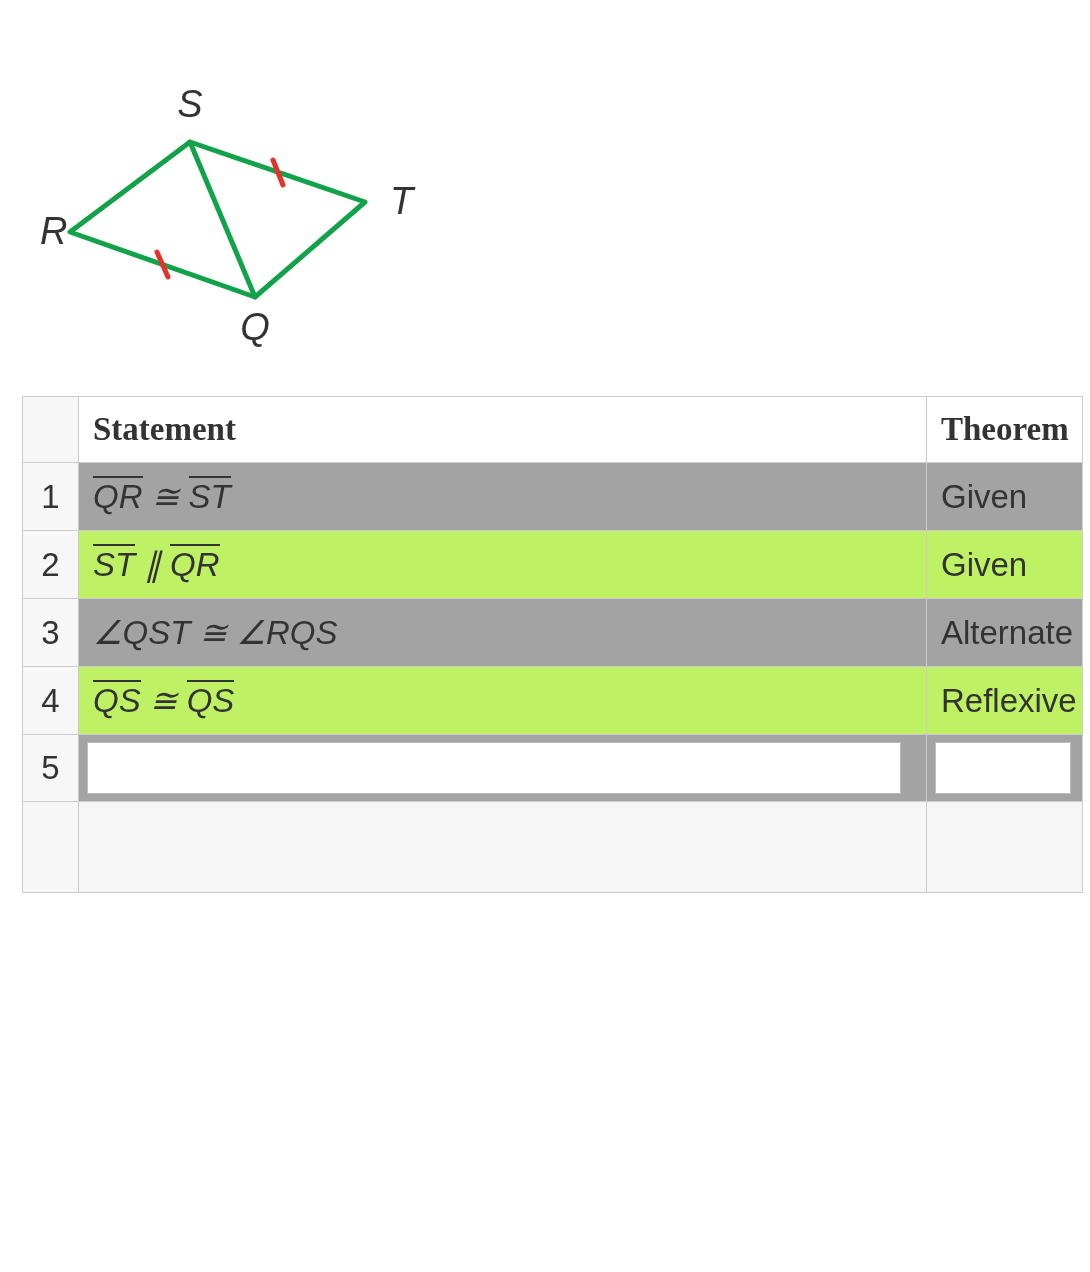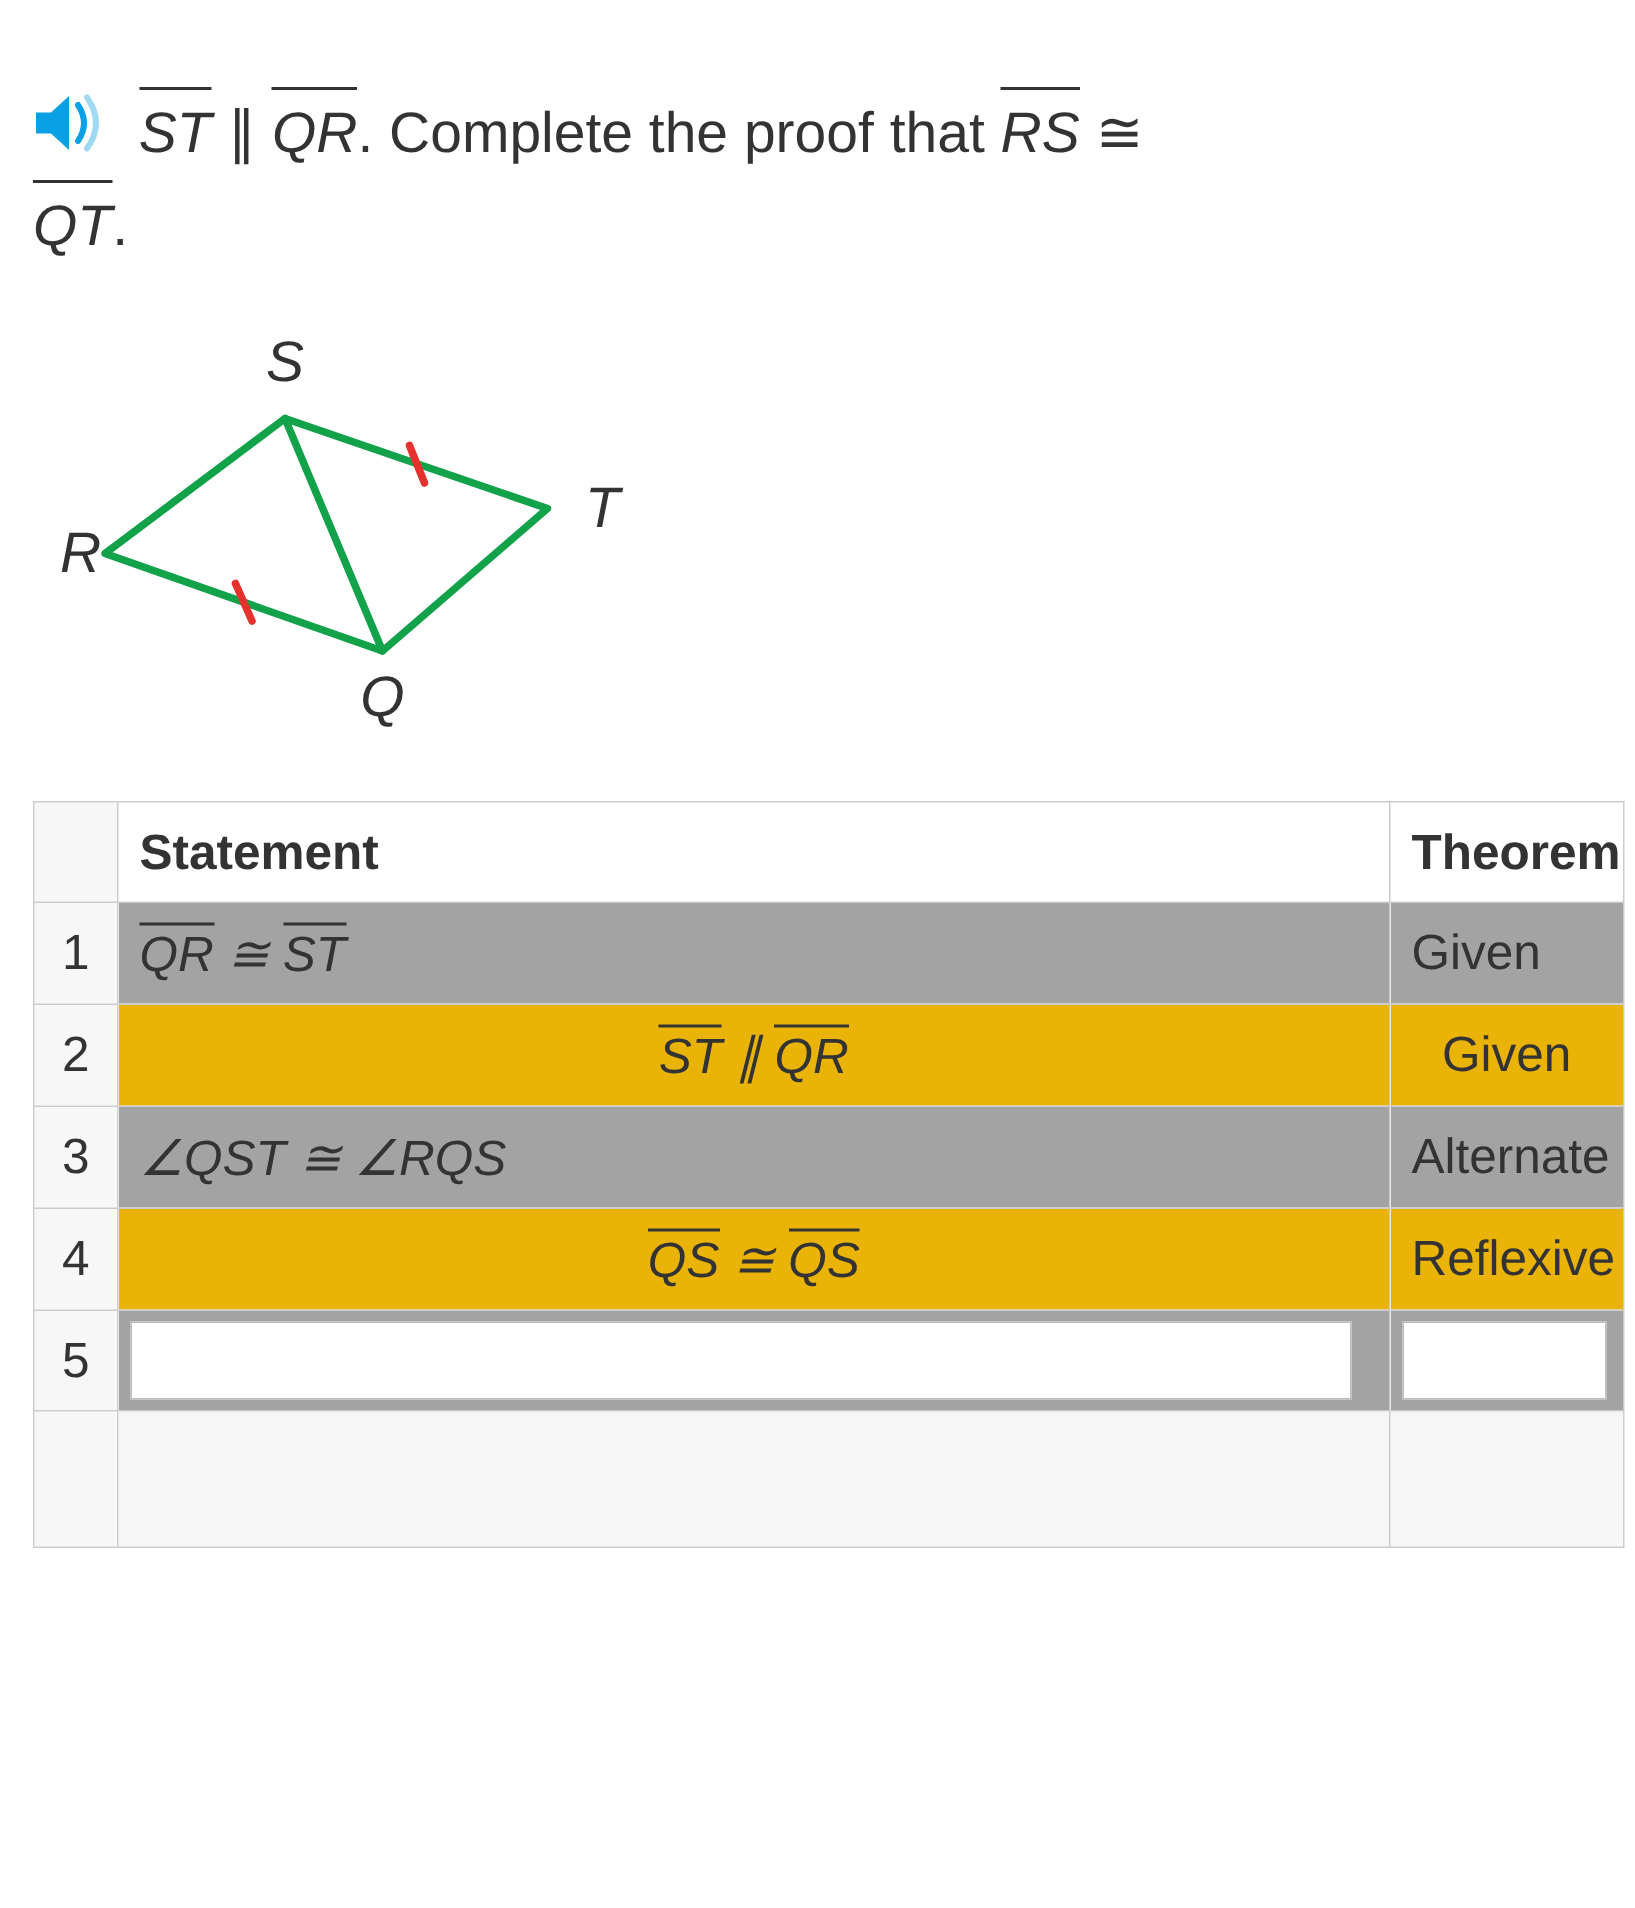--- a/index.html
+++ b/index.html
@@ -5,47 +5,36 @@
   html,body{margin:0;padding:0;background:#fff;font-family:Verdana,Geneva,sans-serif;color:#333;}
   .page{width:1090px;box-sizing:border-box;padding:60px 22px 40px 22px;}
   .prompt{font-size:38px;line-height:1.55;margin-bottom:28px;}
   .sound{display:inline-block;vertical-align:middle;margin-right:10px;}
   .ovl{position:relative;display:inline-block;font-style:italic;}
   .ovl::before{content:"";position:absolute;left:0;right:0;top:-2px;border-top:2px solid #333;}
   .it{font-style:italic;}
   .diagram{margin:12px 0 40px 8px;}
   table.proof{border-collapse:collapse;width:1060px;table-layout:fixed;}
   table.proof th,table.proof td{border:1px solid #ccc;padding:14px 14px;font-size:33px;text-align:left;vertical-align:middle;overflow:hidden;white-space:nowrap;}
-  table.proof th{background:#fff;font-weight:bold;}
+  table.proof th{background:#fff;font-weight:bold;font-family:Liberation Serif, serif;}
   table.proof th.num,table.proof td.num{width:44px;text-align:center;background:#f7f7f7;font-weight:normal;}
-  table.proof tr.odd td.stmt,table.proof tr.odd td.reason{background:#eab308;text-align:center;}
+  table.proof tr.odd td.stmt,table.proof tr.odd td.reason{background:#bef264;}
   table.proof tr.even td.stmt,table.proof tr.even td.reason{background:#a3a3a3;}
   col.cnum{width:56px;}
   col.cstmt{width:848px;}
   col.creason{width:156px;}
   .inputcell{padding:6px 8px !important;}
   .txtin{width:98%;height:52px;border:1px solid #bbb;font-size:30px;padding:4px 8px;box-sizing:border-box;background:#fff;}
   .footer td{height:62px;background:#f6f6f6;}
 </style>
 </head>
 <body>
 
 <div class="page">
 
-  <div class="prompt">
-    <span class="sound">
-      <svg width="50" height="44" viewBox="0 0 50 44">
-        <polygon points="2,15 12,15 24,4 24,40 12,29 2,29" fill="#0aa0e6"></polygon>
-        <path d="M30 10 Q38 22 30 34" stroke="#0aa0e6" stroke-width="4" fill="none" stroke-linecap="round"></path>
-        <path d="M36 5 Q48 22 36 39" stroke="#9fd9f2" stroke-width="4" fill="none" stroke-linecap="round"></path>
-      </svg>
-    </span>
-    <span class="ovl">ST</span><span> ∥ </span><span class="ovl">QR</span><span>. Complete the proof that </span><span class="ovl">RS</span><span> ≅ </span><br>
-    <span class="ovl">QT</span><span>.</span>
-  </div>
 
   <div class="diagram">
     <svg width="400" height="280" viewBox="0 0 400 280">
 
       <polygon points="40,160 160,70 335,130 225,225" fill="none" stroke="#11a24a" stroke-width="5" stroke-linejoin="round"></polygon>
       <line x1="160" y1="70" x2="225" y2="225" stroke="#11a24a" stroke-width="5" stroke-linecap="round"></line>
 
       <line x1="243" y1="88" x2="253" y2="113" stroke="#e5322d" stroke-width="5" stroke-linecap="round"></line>
 
       <line x1="127" y1="180" x2="138" y2="205" stroke="#e5322d" stroke-width="5" stroke-linecap="round"></line>

